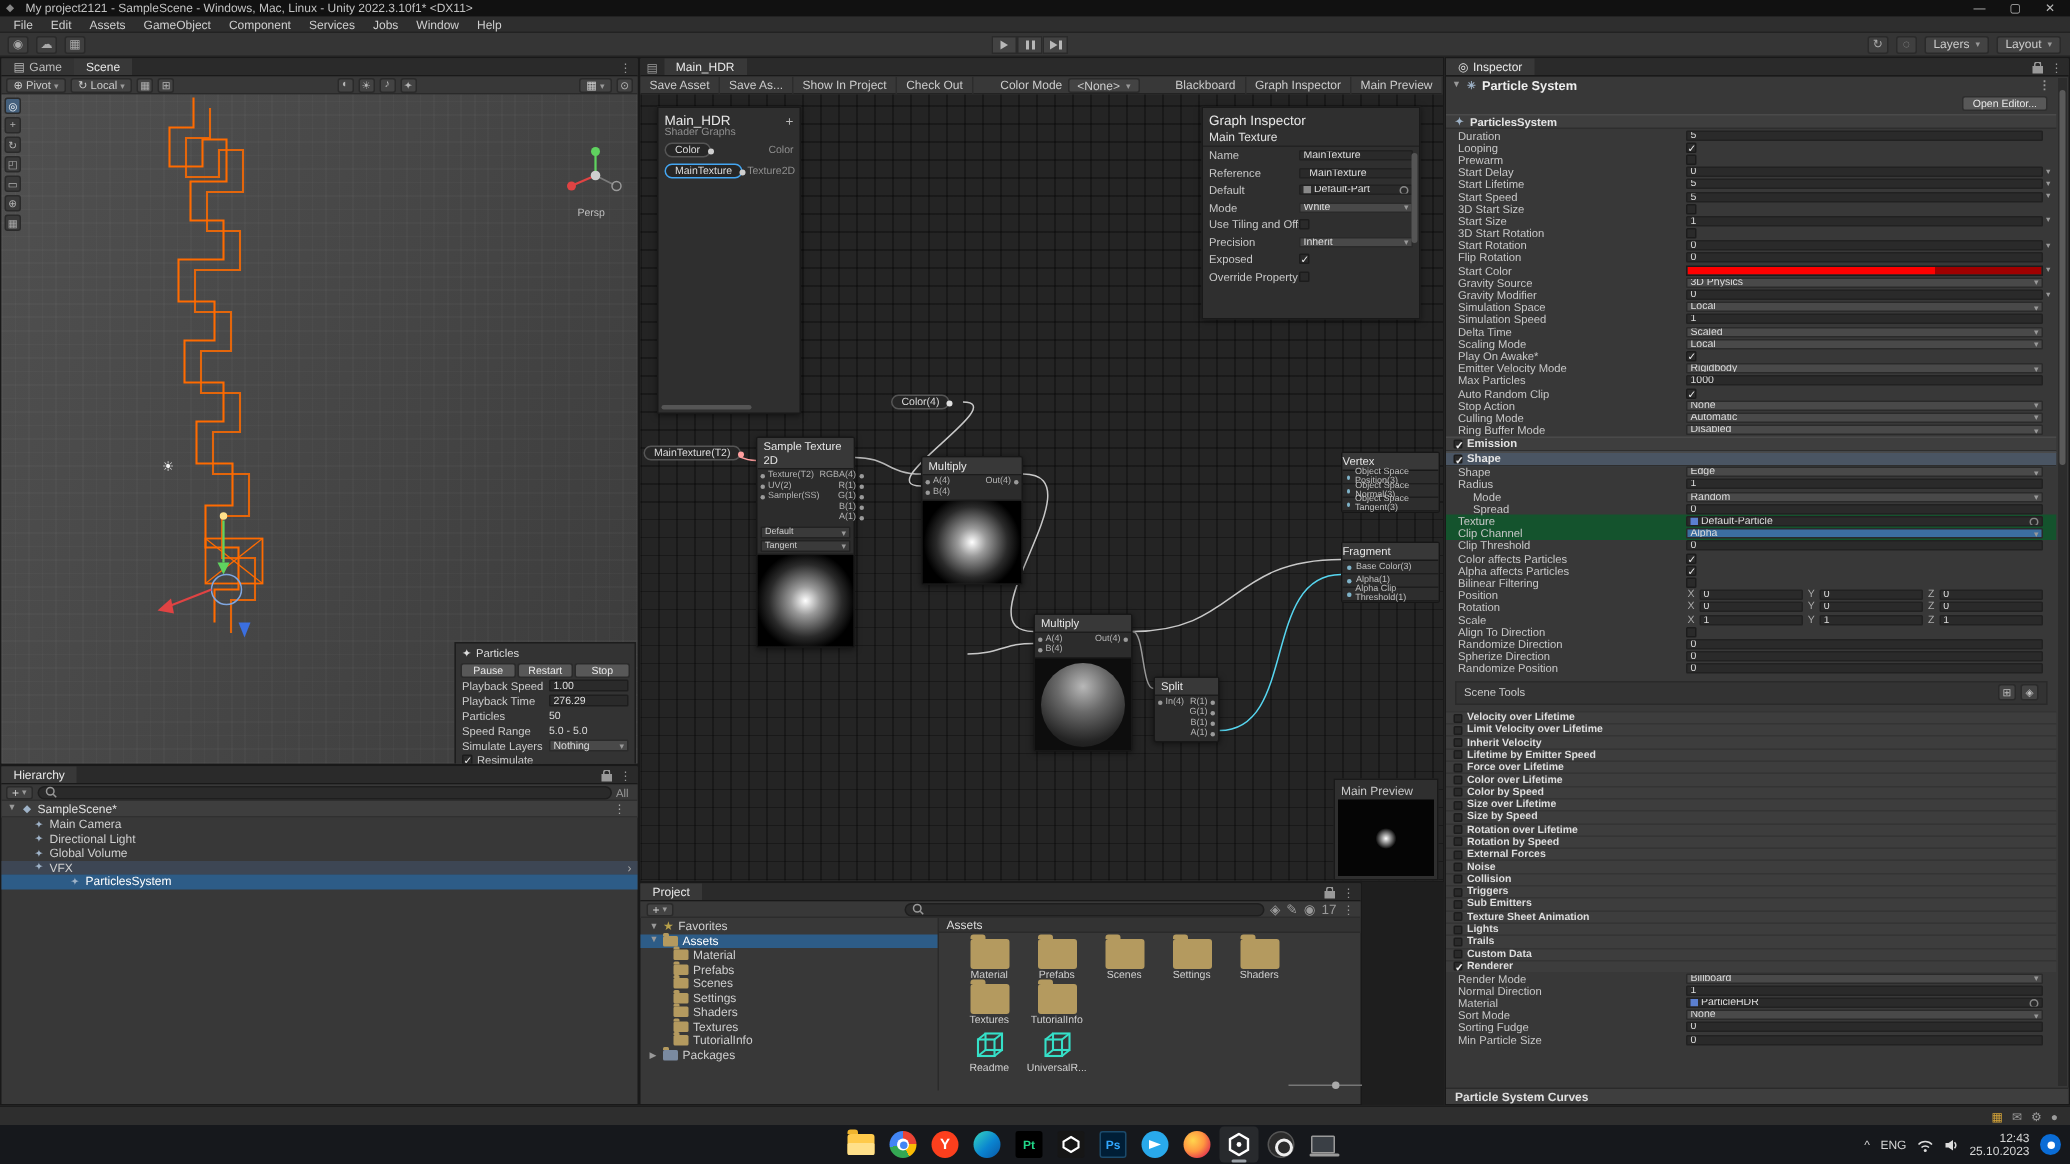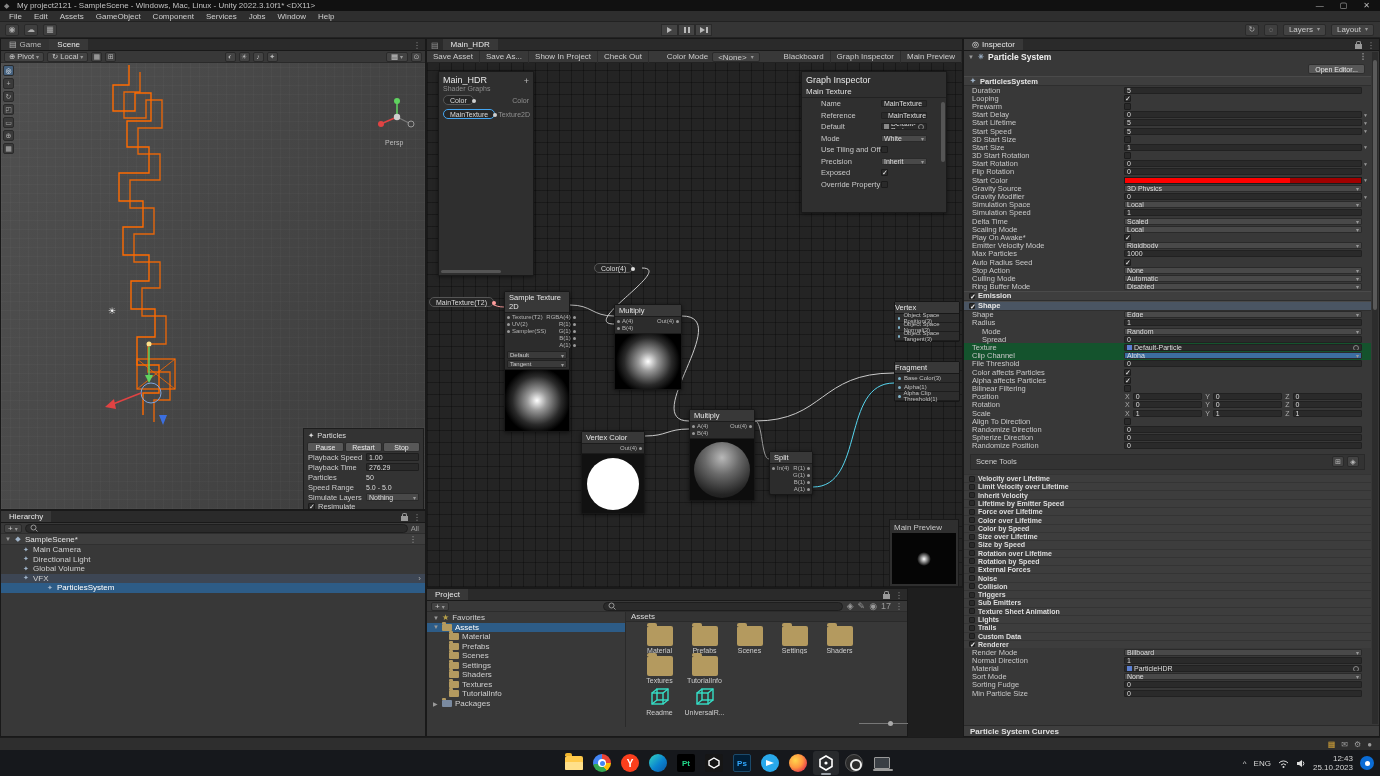--- a/index.html
+++ b/index.html
@@ -79,21 +79,21 @@
 .gpanel .gphead{padding:3px 4px 1px 4px}
 .gpanel .gptitle{font-size:9px;color:#e8e8e8}
 .gpanel .gpsub{font-size:7px;color:#8f8f8f}
 .bb-plus{position:absolute;right:4px;top:4px;color:#bbb;font-size:9px}
 .bb-row{display:flex;align-items:center;gap:3px;padding:2px 4px}
 .bb-pill{background:#262626;border:1px solid #555;border-radius:7px;padding:0 6px;height:10px;display:flex;align-items:center;font-size:7px;color:#ddd;position:relative}
 .bb-pill.on{border-color:#44a6f2}
 .bb-pill::after{content:'';position:absolute;right:-3px;top:3px;width:4px;height:4px;border-radius:50%;background:#cfcfcf}
 .bb-type{font-size:7px;color:#8f8f8f;margin-left:auto}
 .bb-scroll{position:absolute;left:2px;bottom:2px;width:60px;height:3px;background:#555;border-radius:2px}
-.gi-row{display:flex;align-items:center;height:11.5px;padding:0 19px;font-size:7.5px;color:#c8c8c8}
+.gi-row{display:flex;align-items:center;height:11.5px;padding:0 4px;font-size:7.5px;color:#c8c8c8}
 .gi-row .ilabel{flex:0 0 60px}
 .gi-scroll{position:absolute;right:1px;top:30px;width:4px;height:60px;background:#555;border-radius:2px}
 .gnode{position:absolute;background:#2c2c2c;border:1px solid #171717;border-radius:2px;box-shadow:0 1px 4px rgba(0,0,0,.5)}
 .gnode-title{background:#383838;border-bottom:1px solid #1c1c1c;font-size:7.5px;color:#e6e6e6;padding:1px 4px}
 .gnode-body{display:flex;justify-content:space-between;padding:1px 2px}
 .gcol{display:flex;flex-direction:column}
 .gport{font-size:6px;color:#b5b5b5;line-height:7px;display:flex;align-items:center;gap:2px}
 .gport::before{content:'';width:3px;height:3px;border-radius:50%;background:#9a9a9a;display:inline-block}
 .gcol.out .gport{flex-direction:row-reverse}
 .gdrop{margin:1px 2px;height:8px;background:#3a3a3a;border:1px solid #222;border-radius:1px;font-size:6px;color:#ccc;display:flex;align-items:center;justify-content:space-between;padding:0 2px}
@@ -656,32 +656,20 @@
             <span class="gport">A(4)</span>
             <span class="gport">B(4)</span>
           </span>
         <span class="gcol out">
             <span class="gport">Out(4)</span>
           </span>
       </div>
       <div class="gprev radial" style="height:56px"></div>
     </div>
 
-    <div class="gnode" style="left:154px;top:368px;width:64px">
-      <div class="gnode-title">Vertex Color</div>
-      <div class="gnode-body">
-        <span class="gcol in"></span>
-        <span class="gcol out">
-            <span class="gport">Out(4)</span>
-          </span>
-      </div>
-      <div class="gprev circle" style="height:60px">
-          <i></i>
-        </div>
-    </div>
 
     <div class="gnode" style="left:262px;top:346px;width:66px">
       <div class="gnode-title">Multiply</div>
       <div class="gnode-body">
         <span class="gcol in">
             <span class="gport">A(4)</span>
             <span class="gport">B(4)</span>
           </span>
         <span class="gcol out">
             <span class="gport">Out(4)</span>
@@ -1134,21 +1122,21 @@
         <div class="irow">
           <span class="ilabel">Max Particles</span>
           <span class="ictl">
             <span class="ifld">1000</span>
 
           </span>
           <span class="rarrow">▼</span>
         </div>
 
         <div class="irow">
-          <span class="ilabel">Auto Radius Seed</span>
+          <span class="ilabel">Auto Random Clip</span>
           <span class="ictl">
 
             <span class="chk on"></span>
 
           </span>
           <span class="rarrow">▼</span>
         </div>
 
         <div class="irow">
           <span class="ilabel">Stop Action</span>
@@ -1265,21 +1253,21 @@
             <span class="idrop">
               <span>Alpha</span>
               <span class="dar">▾</span>
             </span>
 
           </span>
           <span class="rarrow">▼</span>
         </div>
 
         <div class="irow">
-          <span class="ilabel">File Threshold</span>
+          <span class="ilabel">Clip Threshold</span>
           <span class="ictl">
             <span class="ifld">0</span>
 
           </span>
           <span class="rarrow">▼</span>
         </div>
 
         <div class="irow">
           <span class="ilabel">Color affects Particles</span>
           <span class="ictl">

